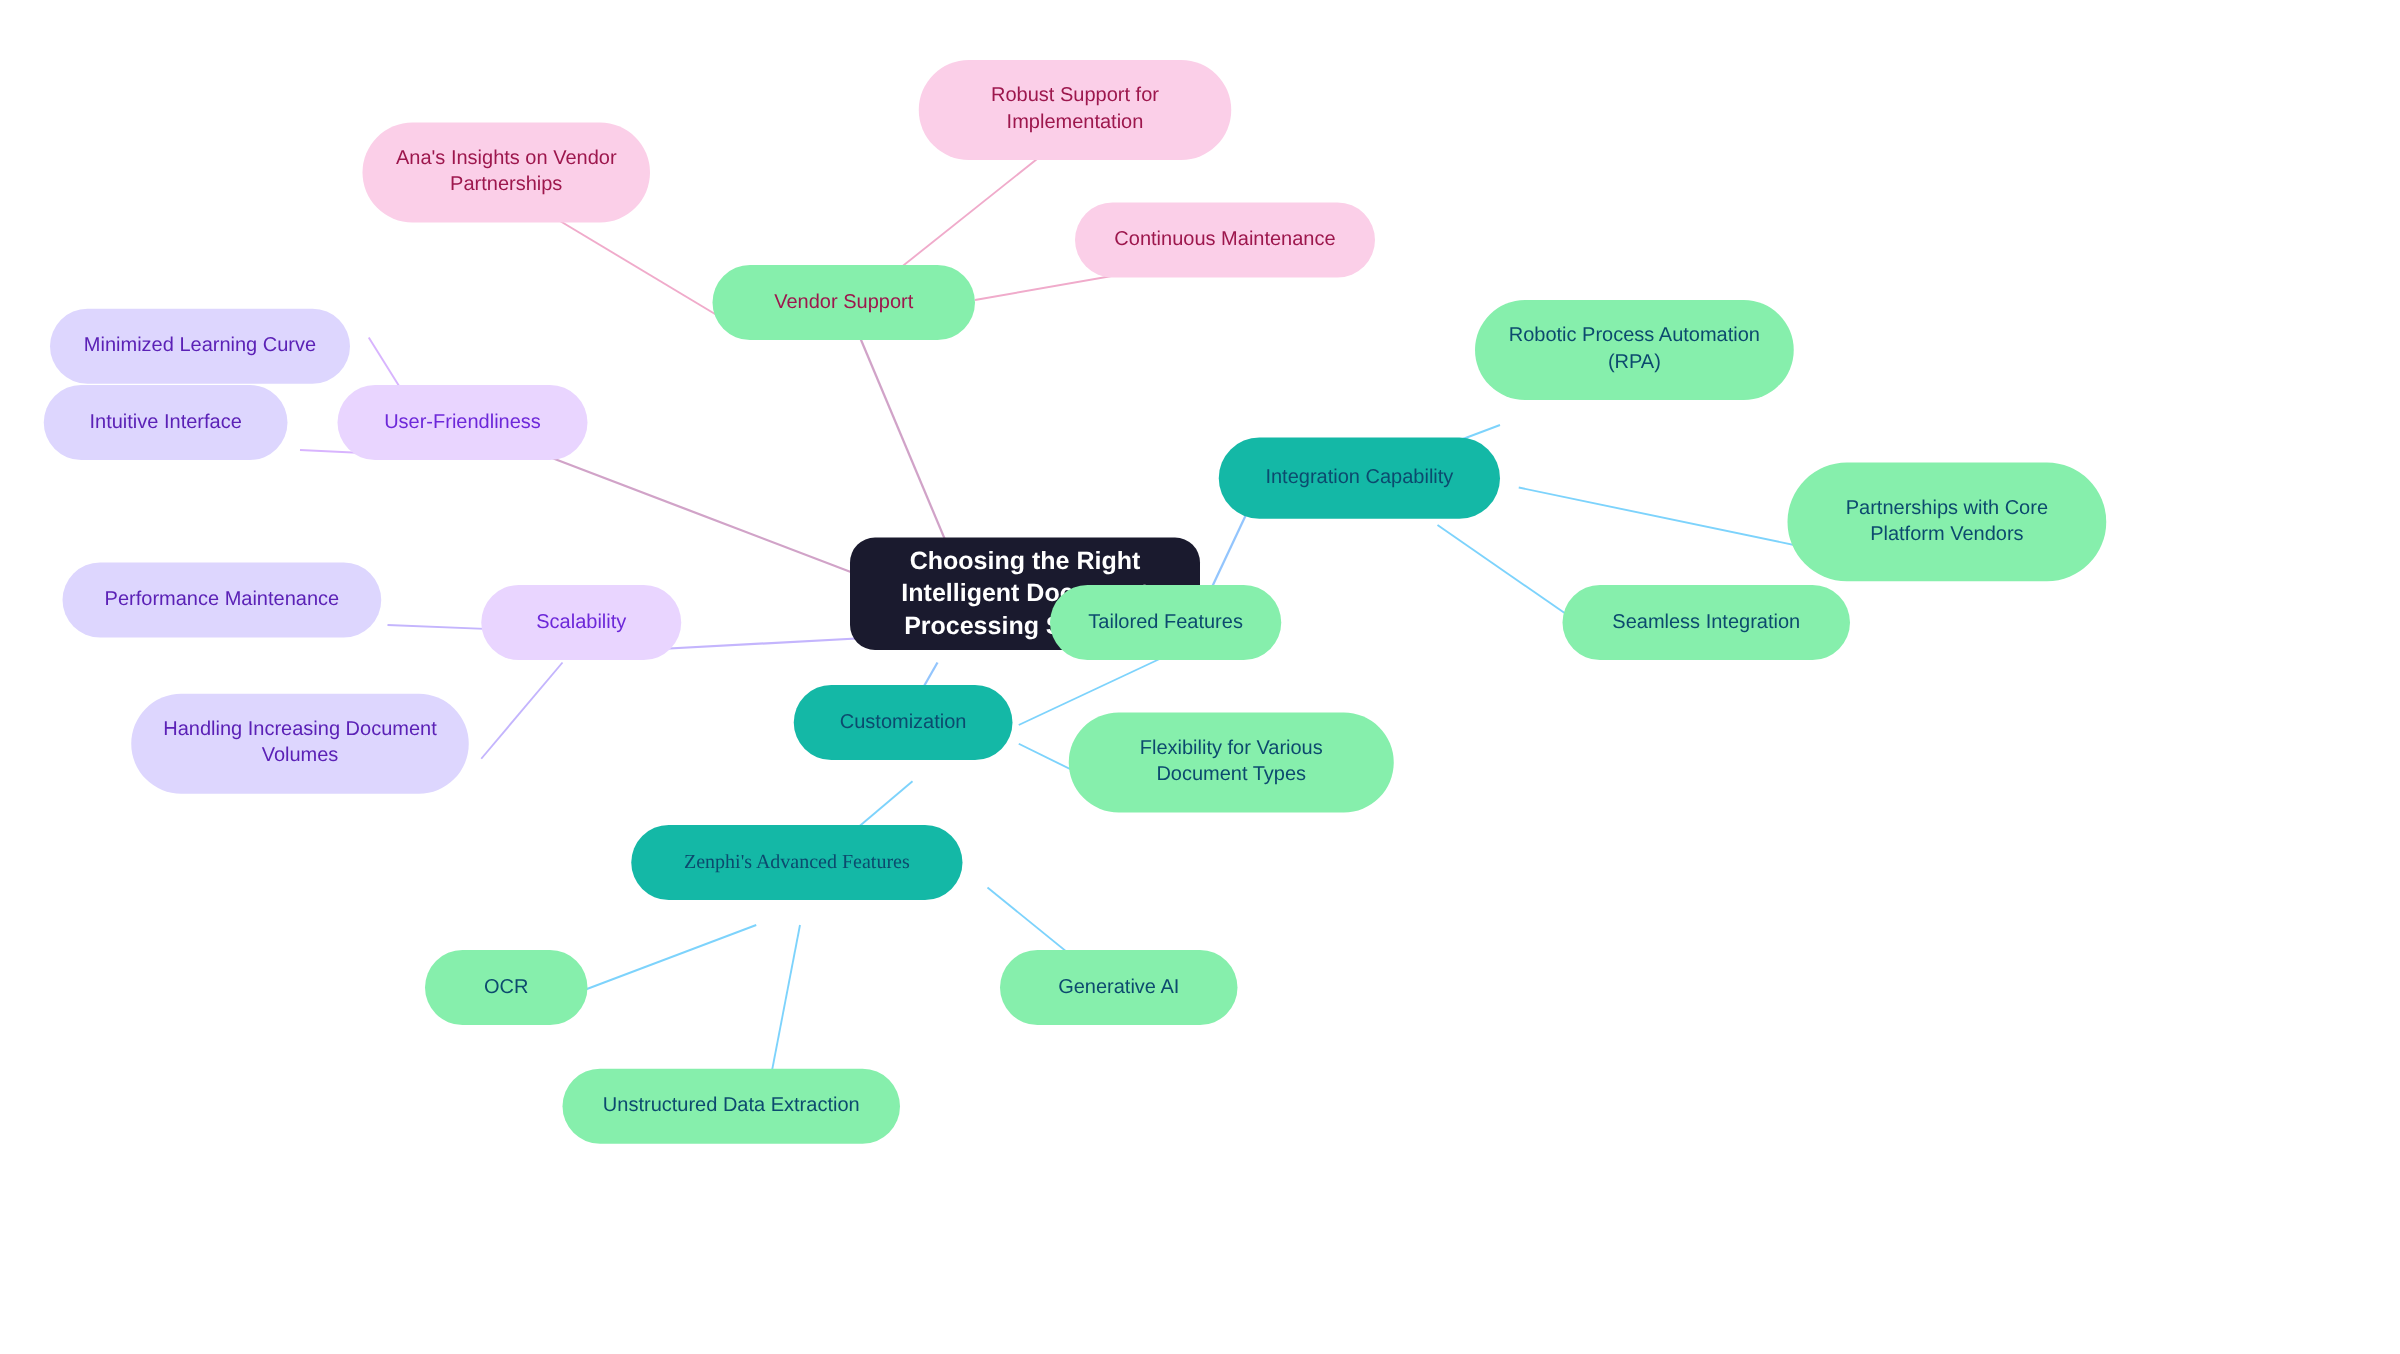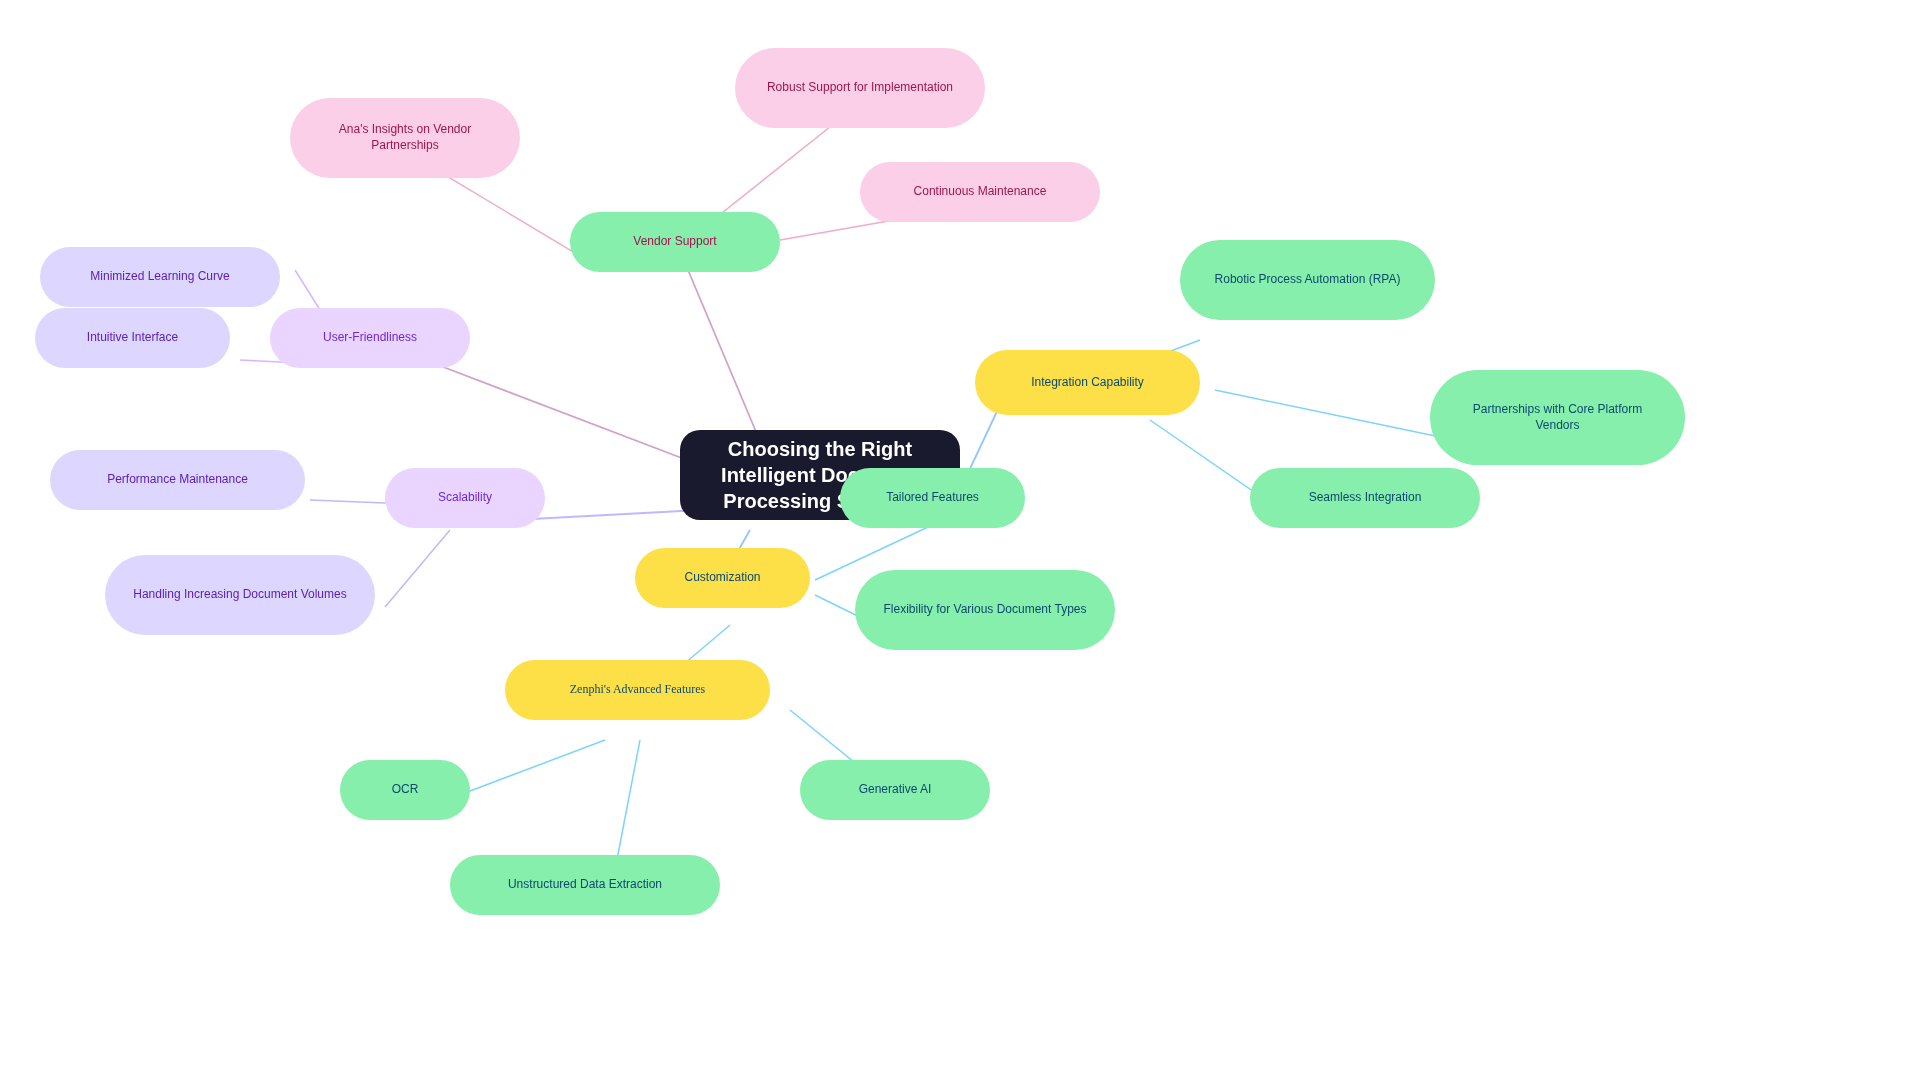--- a/index.html
+++ b/index.html
@@ -19,21 +19,21 @@
       pointer-events: none;
       z-index: 0;
     }
     .node {
       position: absolute;
       border-radius: 50px;
       display: flex;
       align-items: center;
       justify-content: center;
       text-align: center;
-      font-size: 12px;
+      font-size: 16px;
       font-weight: 500;
       line-height: 1.3;
       z-index: 1;
       padding: 14px 22px;
     }
     .node-center {
       background: #1a1a2e;
       color: #ffffff;
       font-size: 20px;
       font-weight: 600;
@@ -55,21 +55,21 @@
       background: #e9d5ff;
       color: #6d28d9;
       border: none;
     }
     .node-purple-dark {
       background: #ddd6fe;
       color: #5b21b6;
       border: none;
     }
     .node-blue {
-      background: #fde047;
+      background: #14b8a6;
       color: #0c4a6e;
       border: none;
     }
     .node-blue-light {
       background: #86efac;
       color: #0c4a6e;
       border: none;
     }
   </style>
 </head>

